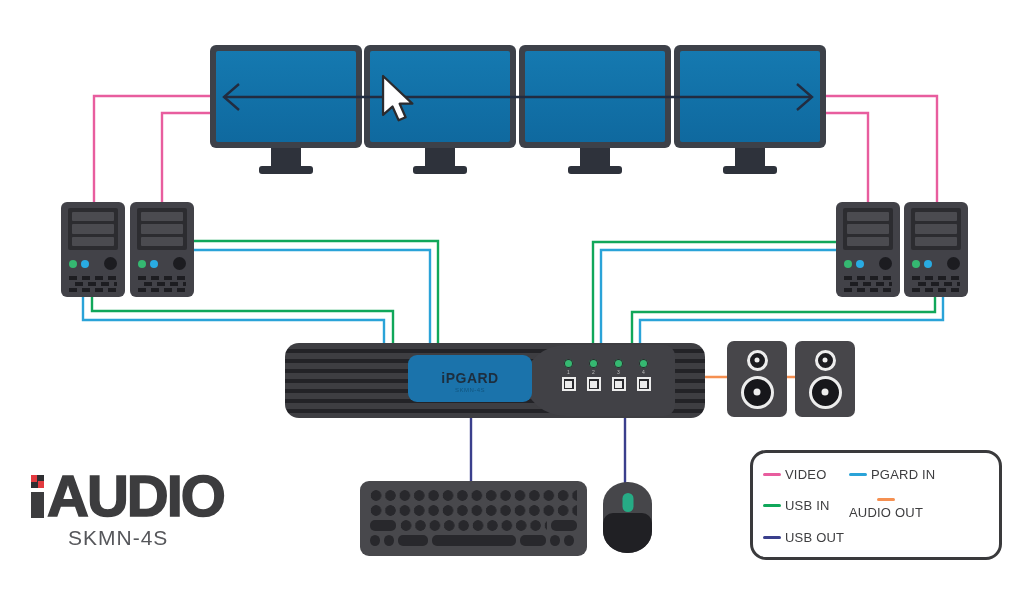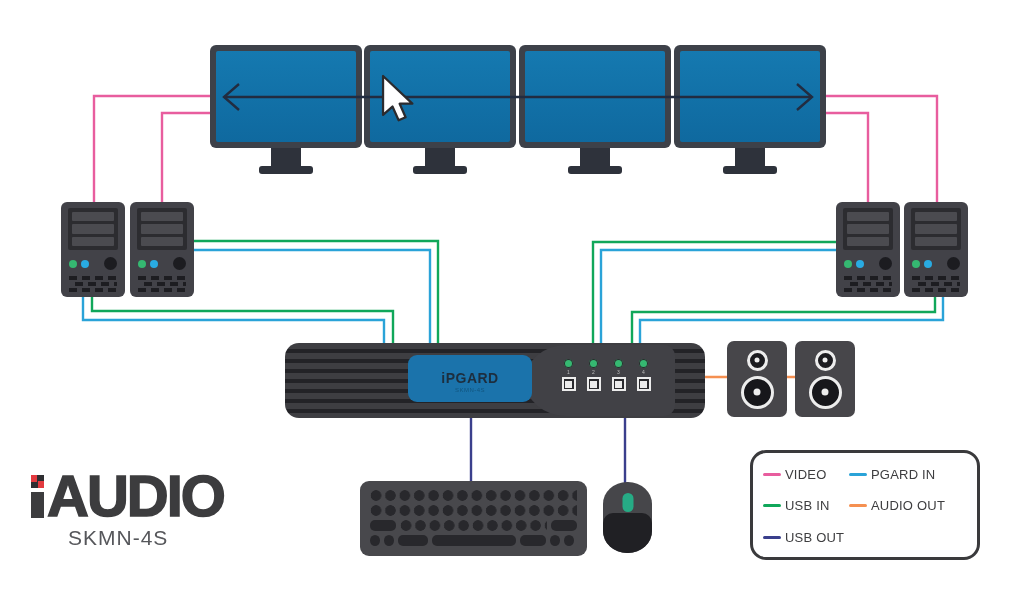--- a/index.html
+++ b/index.html
@@ -68,21 +68,21 @@
 
   
   .mouse { position:absolute; left:603px; top:482px; width:49px; height:71px; background:#46464a;
            border-radius:24px / 22px; overflow:hidden; }
   .mouse-lower { position:absolute; bottom:0; left:0; width:100%; height:40px; background:#202024;
            border-radius:10px 10px 0 0; }
   .mouse-wheel { position:absolute; left:50%; top:11px; transform:translateX(-50%); width:11px; height:19px;
            border-radius:6px; background:#26ab85; }
 
   
-  .legend { position:absolute; left:750px; top:450px; width:230px; height:110px; background:#fff;
+  .legend { position:absolute; left:750px; top:450px; width:252px; height:110px; background:#fff;
             border:3px solid #3a3a3c; border-radius:16px; z-index:2; }
   .l-item { position:absolute; display:flex; align-items:center; gap:4px; }
   .l-swatch { width:18px; height:3px; border-radius:2px; flex:0 0 auto; }
   .l-label { font-size:13px; color:#3d3d3f; letter-spacing:.2px; white-space:nowrap; }
 
   
   .logo { position:absolute; left:31px; top:474px; z-index:2; }
   .logo-row { display:flex; align-items:flex-start; }
   .logo-i { display:flex; flex-direction:column; margin:1px 3px 0 0; }
   .logo-i-dot { width:13px; height:13px;
@@ -290,21 +290,21 @@
       <span class="l-label">USB IN</span>
     </div>
     <div class="l-item" style="left:10px; top:77px;">
       <span class="l-swatch" style="background: rgb(58, 63, 140);"></span>
       <span class="l-label">USB OUT</span>
     </div>
     <div class="l-item" style="left:96px; top:14px;">
       <span class="l-swatch" style="background: rgb(42, 163, 216);"></span>
       <span class="l-label">PGARD IN</span>
     </div>
-    <div class="l-item" style="left:96px; top:45px;">
+    <div class="l-item" style="left:96px; top:45px;flex-direction:column;">
       <span class="l-swatch" style="background: rgb(245, 144, 81);"></span>
       <span class="l-label">AUDIO OUT</span>
     </div>
   </div>
 
   <div class="logo">
     <div class="logo-row">
       <span class="logo-i">
         <span class="logo-i-dot"></span>
         <span class="logo-i-stem"></span>

